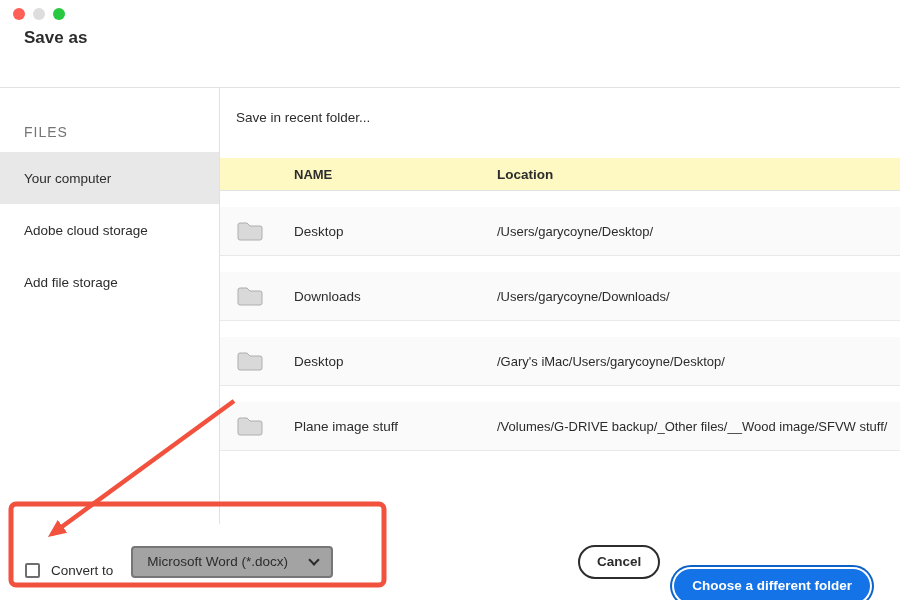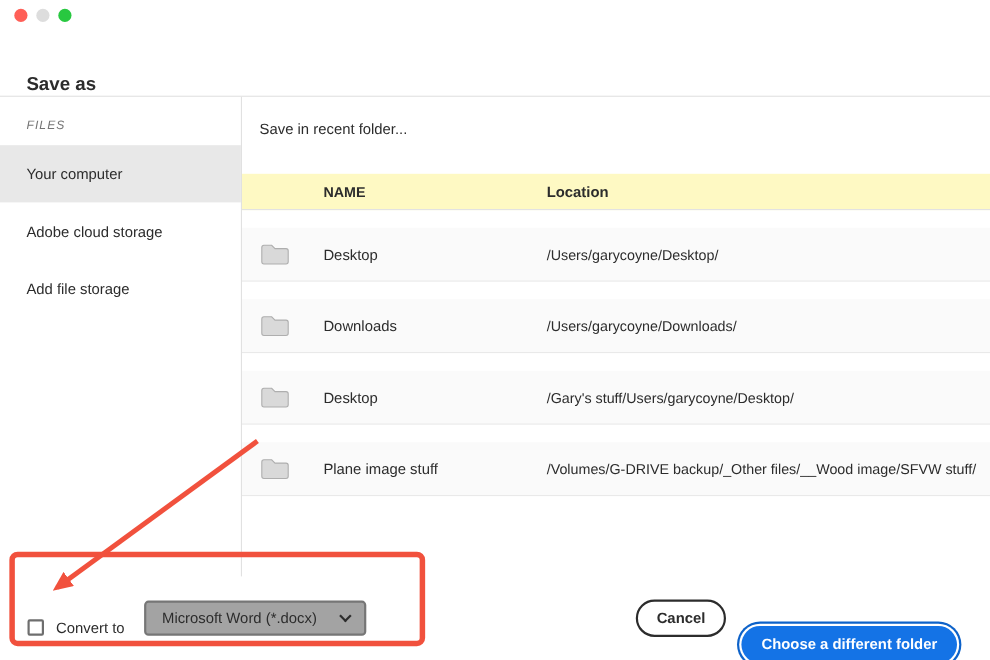--- a/index.html
+++ b/index.html
@@ -13,27 +13,27 @@
   }
 
   
   .titlebar { height: 28px; display: flex; align-items: center; gap: 8px; padding-left: 13px; background: #fff; }
   .dot { width: 12px; height: 12px; border-radius: 50%; cursor: pointer; }
   .dot.red   { background: #ff5f57; }
   .dot.gray  { background: #dddddd; }
   .dot.green { background: #28c840; }
 
   
-  .header { height: 60px; display: flex; align-items: flex-end; padding-left: 24px; border-bottom: 1px solid #e1e1e1; }
+  .header { height: 60px; display: flex; align-items: flex-start; padding-left: 24px; border-bottom: 1px solid #e1e1e1; }
   .header h1 { font-size: 17px; font-weight: bold; color: #2c2c2c; }
 
   
   .main { display: flex; height: 436px; }
   .sidebar { width: 220px; flex-shrink: 0; border-right: 1px solid #e1e1e1; padding-top: 0; }
-  .files-label { font-size: 11px; letter-spacing: 1px; color: #747474; margin: 20px 0 12px 24px; font-style: italic; }
+  .files-label { font-size: 14px; letter-spacing: 1px; color: #747474; margin: 36px 0 12px 24px; }
   .side-item { height: 52px; display: flex; align-items: center; padding-left: 24px; font-size: 13.5px; cursor: pointer; }
   .side-item.selected { background: #e8e8e8; }
 
   .content { flex: 1; display: flex; flex-direction: column; min-width: 0; gap: 16px; }
   .hint { margin: 21px 0 16px 16px; font-size: 13.5px; line-height: 17px; }
 
   .thead, .trow { display: flex; align-items: center; padding-left: 16px; }
   .thead { height: 33px; background: #fef9c3; border-bottom: 1px solid #e2e2e2; font-weight: bold; font-size: 13px; }
   .trow  { height: 49px; background: #fafafa; border-bottom: 1px solid #e9e9e9; font-size: 13.5px; cursor: pointer; }
   .cell-icon { width: 58px; display: flex; align-items: center; }
@@ -122,21 +122,21 @@
       <span class="cell-loc">/Users/garycoyne/Downloads/</span>
     </div>
 
     <div class="trow">
       <span class="cell-icon">
         <svg class="folder-svg" width="28" height="22" viewBox="0 0 28 22">
             <path d="M2 5 a2 2 0 0 1 2-2 h7 l3 3 h10 a2 2 0 0 1 2 2 v10 a2 2 0 0 1 -2 2 H4 a2 2 0 0 1 -2-2 z" fill="#d9d9d9" stroke="#aeaeae" stroke-width="1"></path>
           </svg>
       </span>
       <span class="cell-name">Desktop</span>
-      <span class="cell-loc">/Gary's stuff/Users/garycoyne/Desktop/</span>
+      <span class="cell-loc">/Gary's iMac/Users/garycoyne/Desktop/</span>
     </div>
 
     <div class="trow">
       <span class="cell-icon">
         <svg class="folder-svg" width="28" height="22" viewBox="0 0 28 22">
             <path d="M2 5 a2 2 0 0 1 2-2 h7 l3 3 h10 a2 2 0 0 1 2 2 v10 a2 2 0 0 1 -2 2 H4 a2 2 0 0 1 -2-2 z" fill="#d9d9d9" stroke="#aeaeae" stroke-width="1"></path>
           </svg>
       </span>
       <span class="cell-name">Plane image stuff</span>
       <span class="cell-loc">/Volumes/G-DRIVE backup/_Other files/__Wood image/SFVW stuff/</span>

